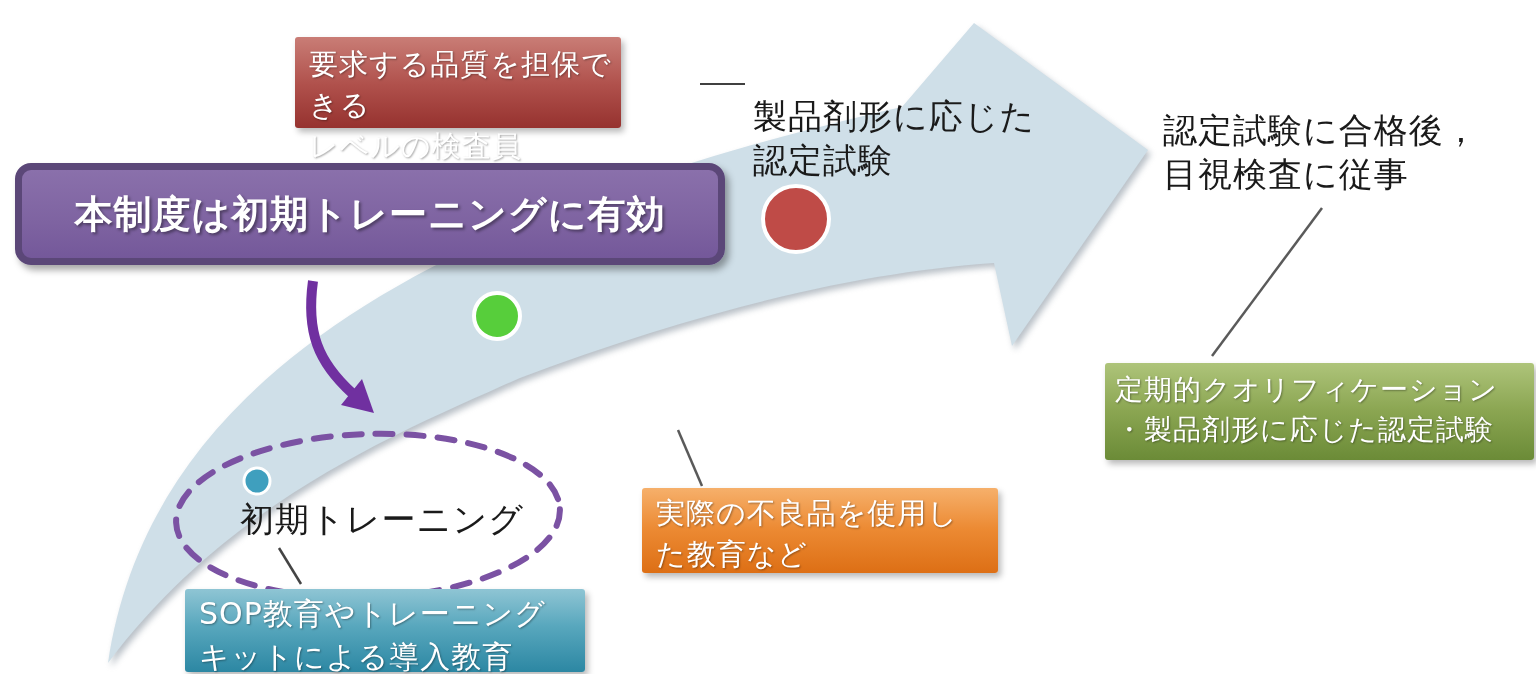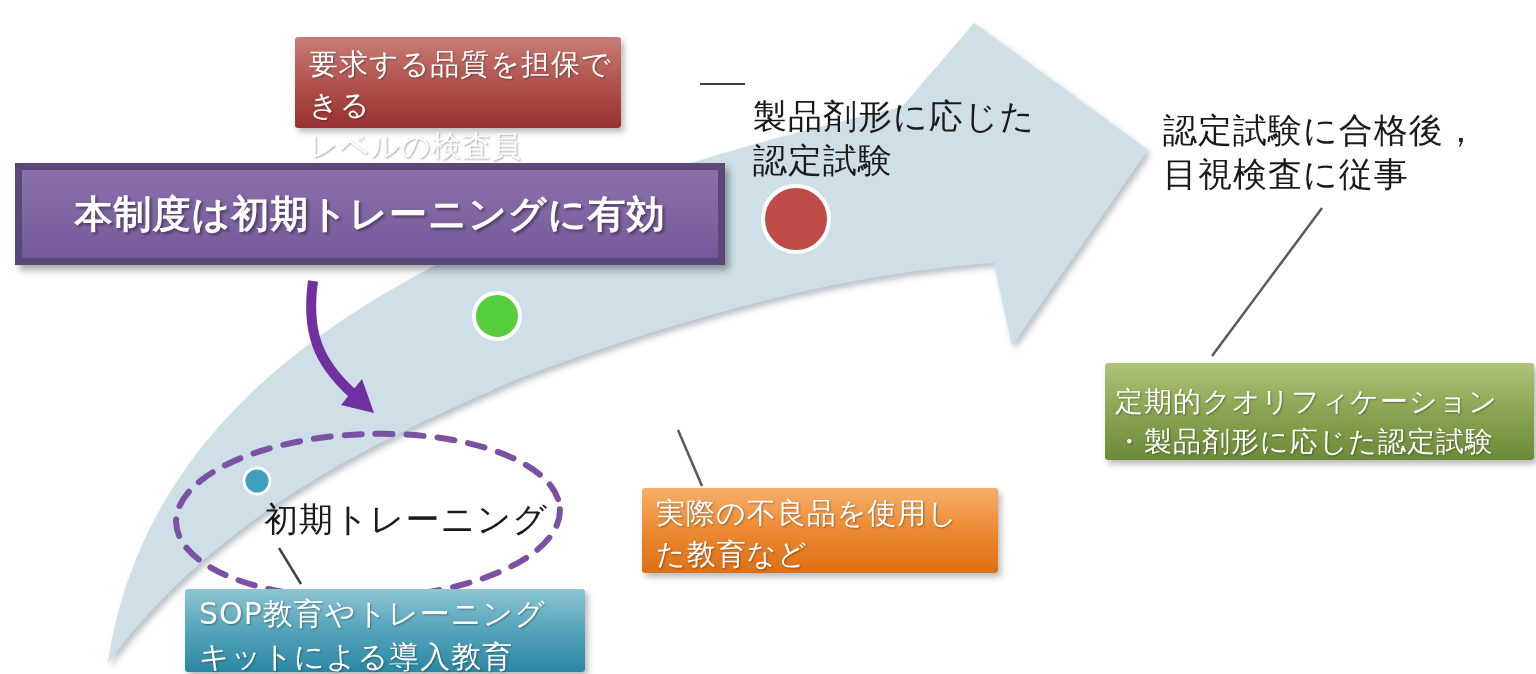--- a/index.html
+++ b/index.html
@@ -21,46 +21,46 @@
     letter-spacing:1px;
   }
   .box-inspector{
     left:295px;top:37px;width:326px;height:91px;
     padding:7px 0 0 14px;font-size:29px;
     background:linear-gradient(180deg,#c97d76 0%,#b0514c 52%,#96322f 100%);
   }
   .box-banner{
     left:15px;top:163px;width:710px;height:102px;
     background:linear-gradient(180deg,#8a70ab 0%,#7e63a1 60%,#74589a 100%);
-    border:7px solid #5b4778;border-radius:0;
+    border:7px solid #5b4778;border-radius:16px;
     display:flex;align-items:center;justify-content:center;
     font-size:38px;font-weight:bold;color:#fff;
     box-shadow:4px 5px 7px rgba(0,0,0,0.35);
     text-shadow:2px 2px 3px rgba(0,0,0,0.4);letter-spacing:1px;
     position:absolute;box-sizing:border-box;white-space:nowrap;
   }
   .box-defect{
     left:642px;top:488px;width:356px;height:85px;
     padding:5px 0 10px 14px;font-size:29px;
     background:linear-gradient(180deg,#f6b06b 0%,#ec8a33 48%,#dd6f15 100%);
   }
   .box-sop{
     left:185px;top:589px;width:400px;height:83px;
     padding:4px 0 0 14px;font-size:30px;
     background:linear-gradient(180deg,#8fc5d4 0%,#58a7bd 45%,#2c87a3 100%);
   }
   .box-periodic{
     left:1105px;top:363px;width:429px;height:97px;
-    padding:19px 0 0 10px;font-size:28px;
+    padding:7px 0 0 10px;font-size:28px;
     background:linear-gradient(180deg,#aec47a 0%,#8aa551 50%,#6b8b37 100%);
   }
   .lbl-cert{left:753px;top:50px;width:330px;font-size:34px;margin-top:44px;}
   .lbl-afterpass{left:1163px;top:108px;width:380px;font-size:34px;}
   .lbl-actual{left:518px;top:352px;width:380px;font-size:34px;}
-  .lbl-initial{left:240px;top:497px;width:340px;font-size:34px;white-space:nowrap;margin-left:24px;}
+  .lbl-initial{left:240px;top:497px;width:340px;font-size:34px;white-space:nowrap;}
 </style>
 </head>
 <body>
 
 <div class="stage">
 
   <svg class="layer" viewBox="0 0 1536 674">
 
     <path class="swoosh" d="M 108,663
              C 150,380 430,215 902,107

